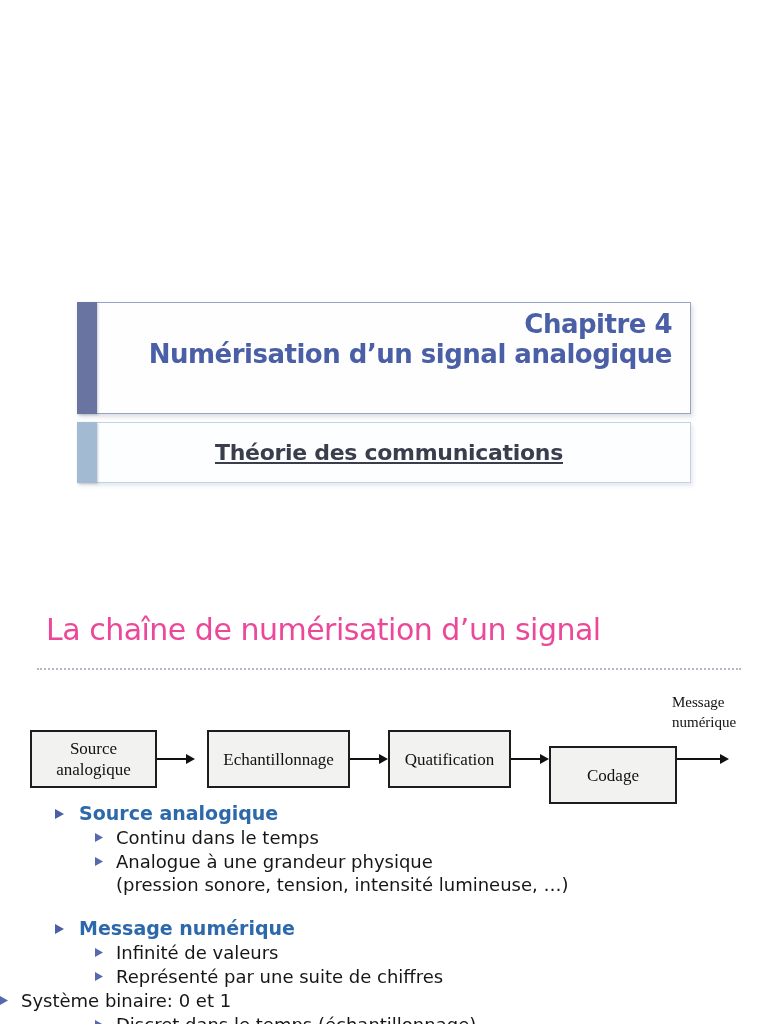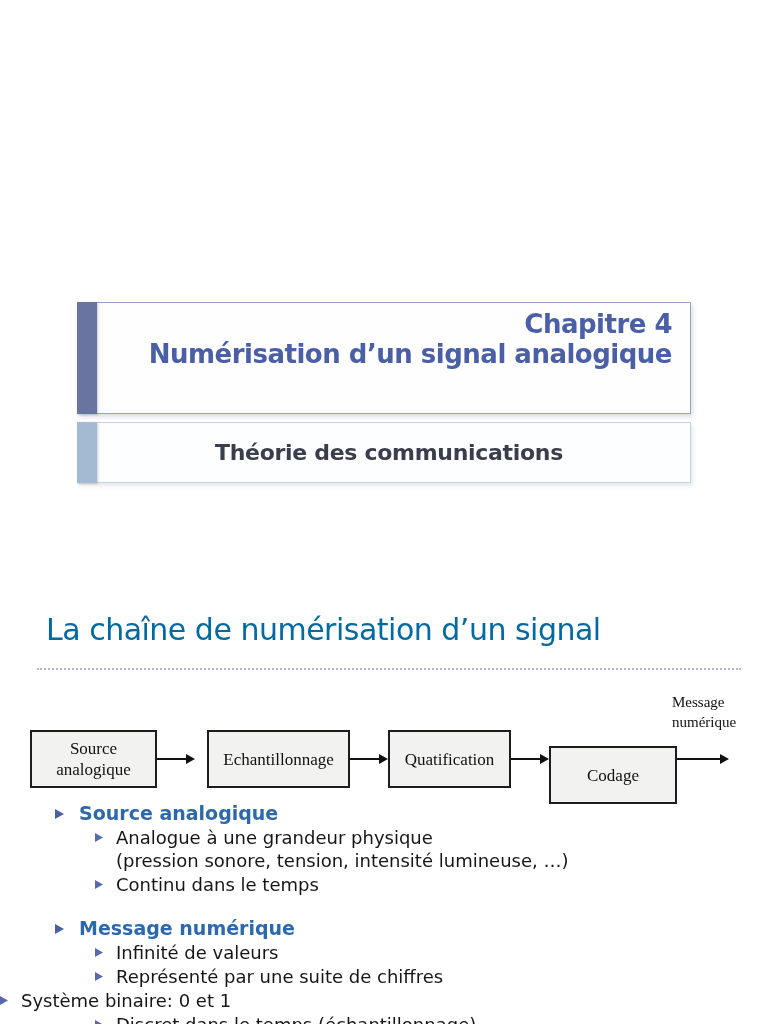--- a/index.html
+++ b/index.html
@@ -99,26 +99,26 @@
   <section>
     <div class="title-box">
       <div class="accent-bar" id="bar-dark" style="background: rgb(106, 116, 160);"></div>
       <div class="title-text" id="title-text" style="color: rgb(74, 95, 165);">
         <div>Chapitre 4</div>
         <div>Numérisation d’un signal analogique</div>
       </div>
     </div>
     <div class="subtitle-box">
       <div class="accent-bar" id="bar-light" style="background: rgb(162, 186, 210);"></div>
-      <div class="subtitle-text" id="subtitle-text" style="color: rgb(58, 62, 76);">Théorie des communications</div>
+      <div class="subtitle-text" id="subtitle-text" style="color: rgb(58, 62, 76); text-decoration: underline;">Théorie des communications</div>
     </div>
   </section>
 
   <section>
-    <h1 class="slide2-title" id="slide2-title" style="color: #0369a1;">La chaîne de numérisation d’un signal</h1>
+    <h1 class="slide2-title" id="slide2-title" style="color: #ec4899;">La chaîne de numérisation d’un signal</h1>
     <div class="dotted-divider"></div>
 
     <div class="diagram">
       <div class="chain" id="chain">
           <div class="dbox" style="width: 119px;">Source analogique</div>
           <div class="arrow" style="width: 38px;">
             <span class="shaft"></span>
             <span class="head"></span>
           </div>
           <div class="dbox" style="width: 135px; margin-left: 12px;">Echantillonnage</div>
@@ -146,30 +146,30 @@
     <div class="bullets" id="bullets">
         <div class="bullet l1">
           <span class="tri"></span>
           <div class="btext" style="color: rgb(45, 105, 170);">
             <div>Source analogique</div>
           </div>
         </div>
         <div class="bullet l2">
           <span class="tri"></span>
           <div class="btext">
+            <div>Continu dans le temps</div>
+          </div>
+        </div>
+        <div class="bullet l2">
+          <span class="tri"></span>
+          <div class="btext">
             <div>Analogue à une grandeur physique</div>
             <div>(pression sonore, tension, intensité lumineuse, …)</div>
           </div>
         </div>
-        <div class="bullet l2">
-          <span class="tri"></span>
-          <div class="btext">
-            <div>Continu dans le temps</div>
-          </div>
-        </div>
         <div class="bullet l1 spaced">
           <span class="tri"></span>
           <div class="btext" style="color: rgb(45, 105, 170);">
             <div>Message numérique</div>
           </div>
         </div>
         <div class="bullet l2">
           <span class="tri"></span>
           <div class="btext">
             <div>Infinité de valeurs</div>

